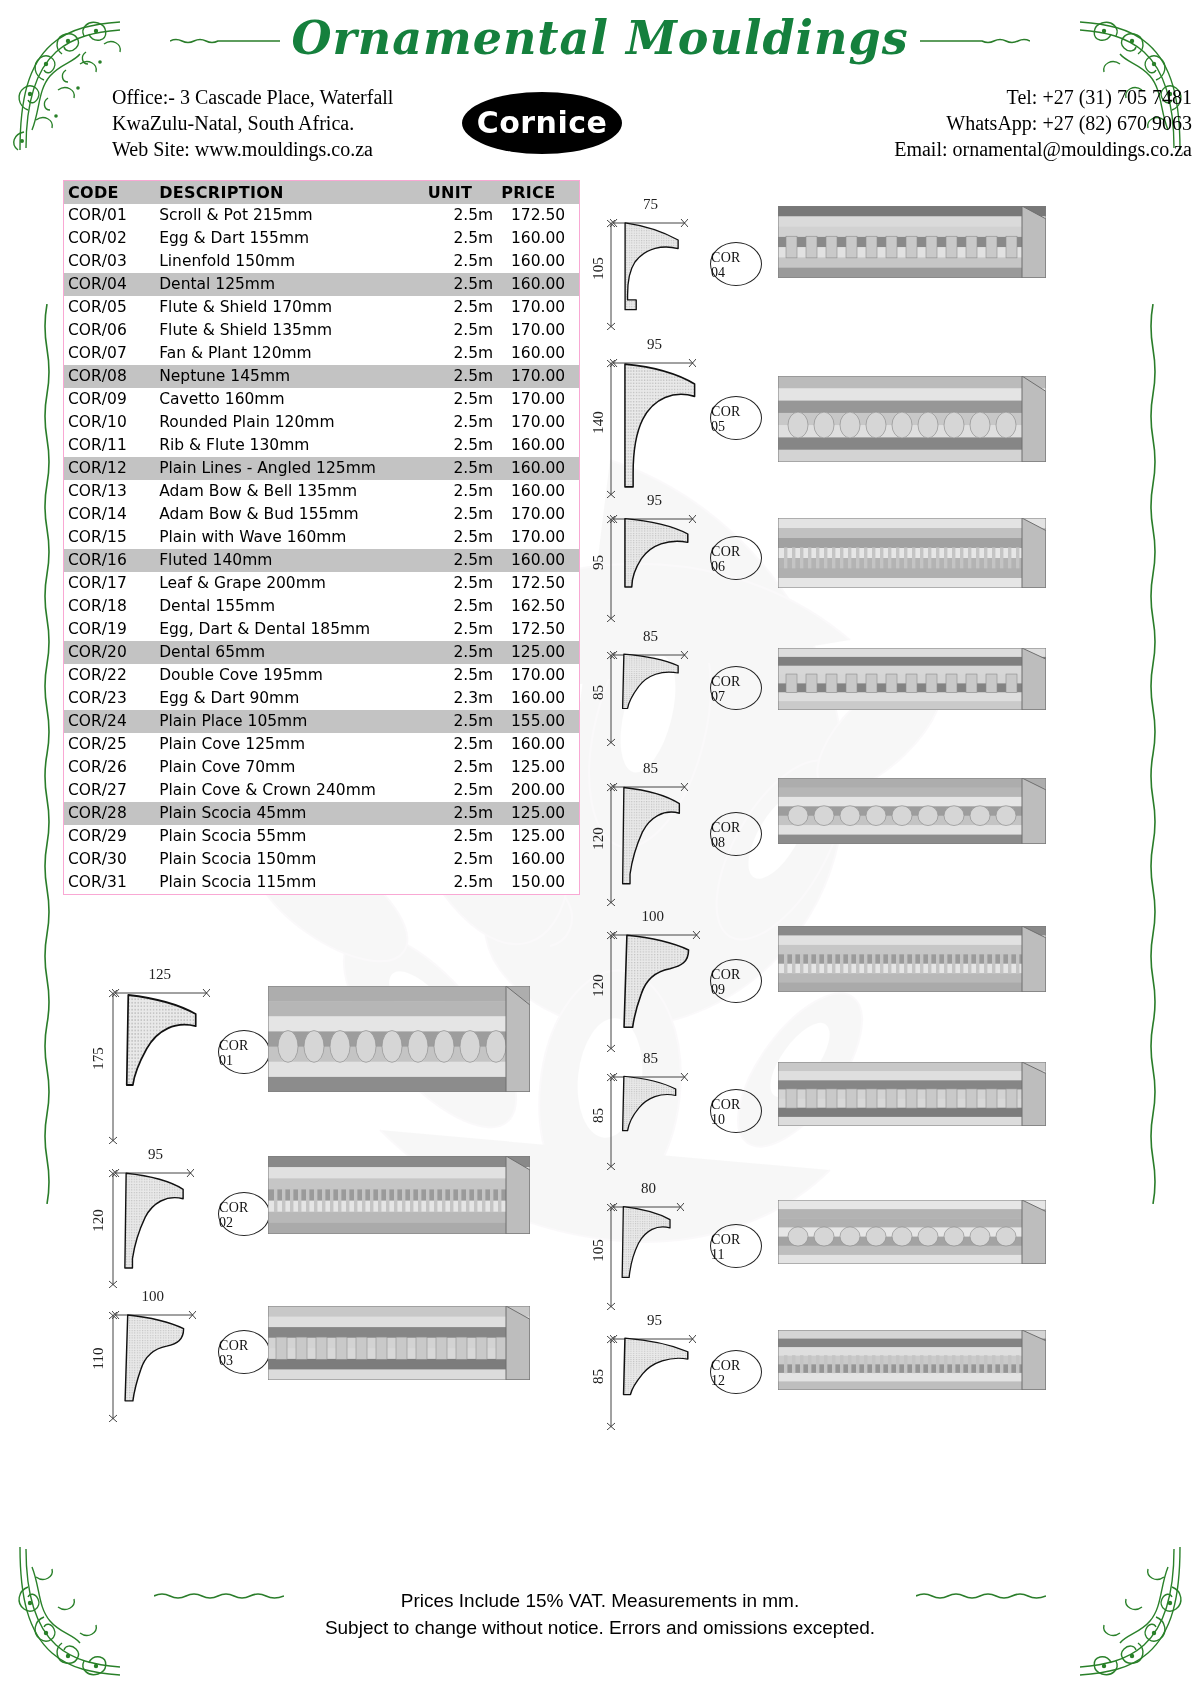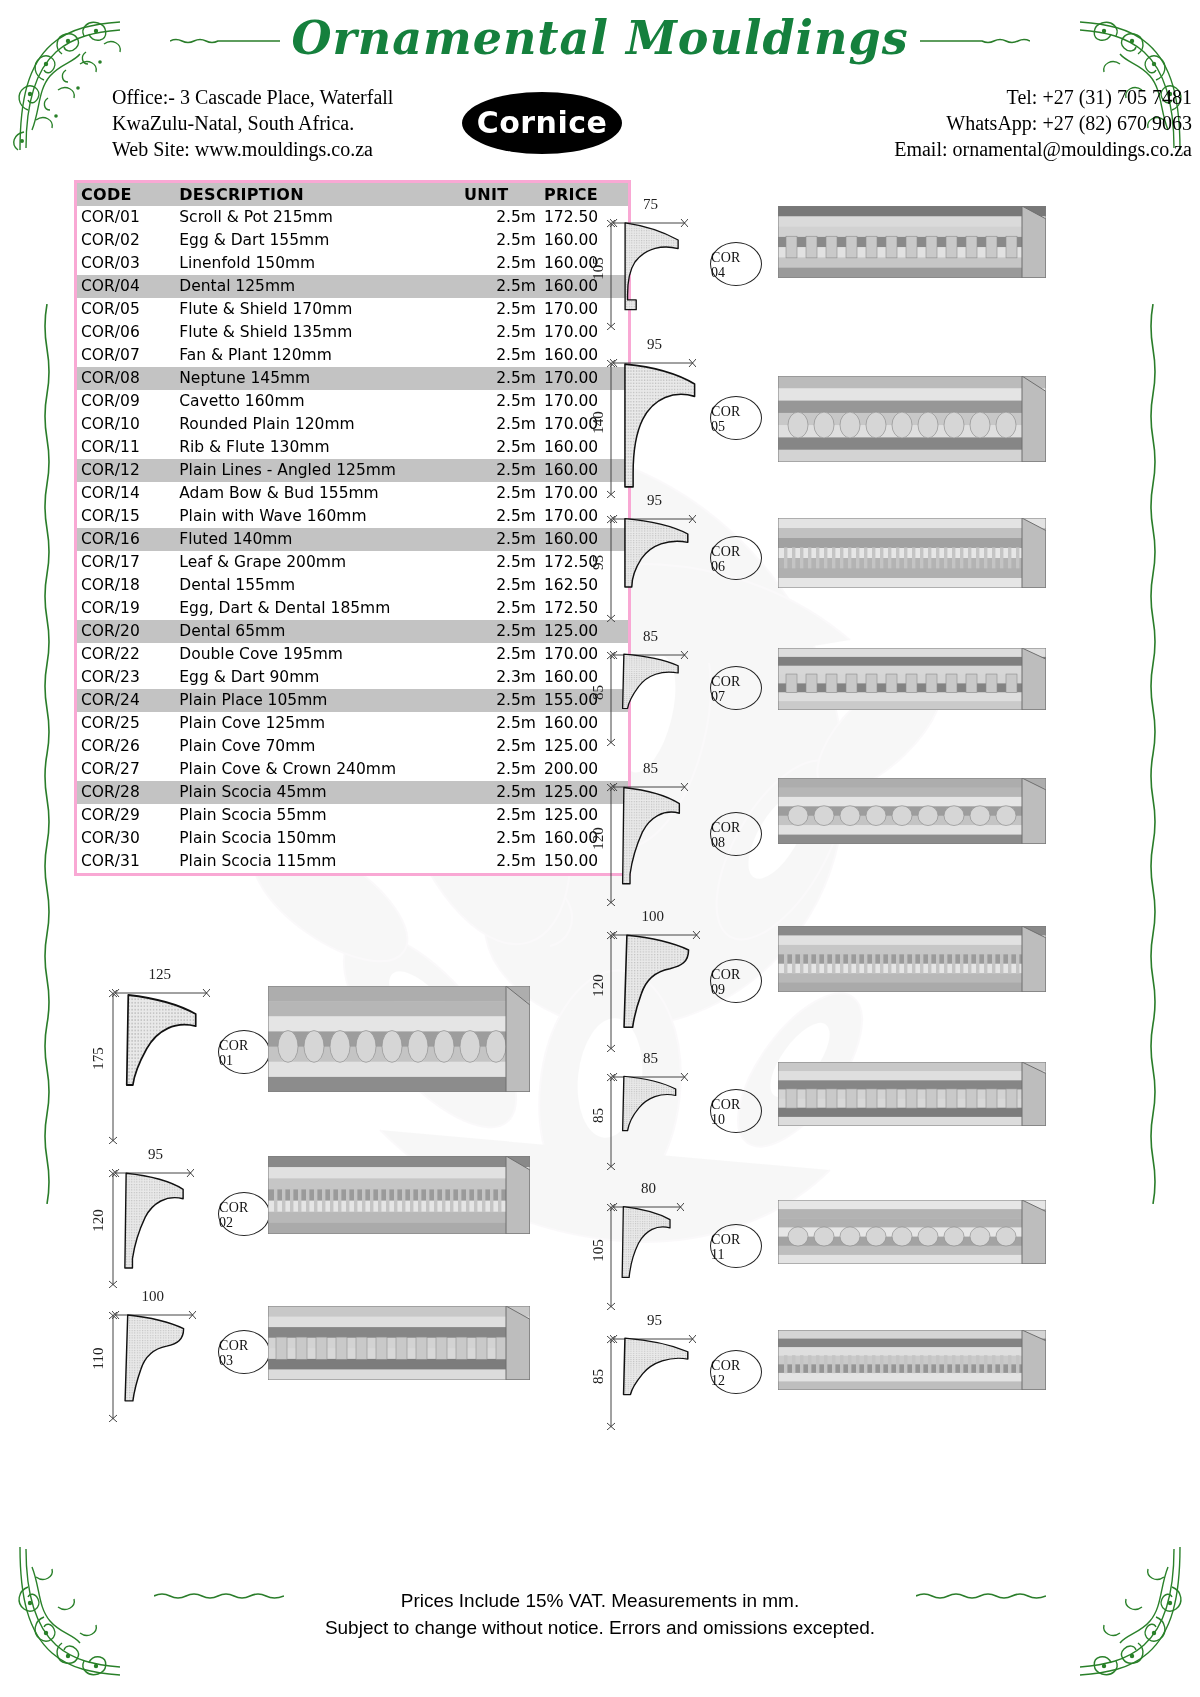--- a/index.html
+++ b/index.html
@@ -108,23 +108,23 @@
     font-family: "DejaVu Sans", sans-serif;
     font-weight: bold;
     font-size: 30px;
     letter-spacing: 0.5px;
   }
 
   
   .price-table-wrap {
     position: absolute;
     top: 180px;
-    left: 74px;
-    width: 557px;
-    border: 3px solid #f9a8d4;
+    left: 63px;
+    width: 517px;
+    border: 1px solid #f9a8d4;
     background: #fff;
     box-sizing: border-box;
   }
   table.price-table {
     border-collapse: collapse;
     width: 100%;
     font-family: "DejaVu Sans", sans-serif;
     font-size: 15.5px;
   }
   table.price-table th {
@@ -139,21 +139,21 @@
   table.price-table td {
     padding: 1px 4px;
     border: none;
     white-space: nowrap;
     line-height: 21px;
   }
   tr.alt td { background: #c3c3c3; }
   .col-code   { width: 86px; padding-left: 4px !important; }
   .col-desc   { width: 270px; padding-left: 6px !important; }
   .col-unit   { width: 70px; text-align: right; }
-  .col-price  { width: 78px; text-align: left; padding-right: 4px !important; }
+  .col-price  { width: 78px; text-align: center; padding-right: 4px !important; }
   th.col-unit { text-align: right; }
   th.col-price{ text-align: right; }
 
   
   .watermark {
     position: absolute;
     top: 430px;
     left: 180px;
     width: 820px;
     height: 850px;
@@ -455,20 +455,26 @@
           </tr>
           <tr>
             <td class="col-code">COR/11</td>
             <td class="col-desc">Rib &amp; Flute 130mm</td>
             <td class="col-unit">2.5m</td>
             <td class="col-price">160.00</td>
           </tr>
           <tr class="alt">
             <td class="col-code">COR/12</td>
             <td class="col-desc">Plain Lines - Angled 125mm</td>
+            <td class="col-unit">2.5m</td>
+            <td class="col-price">160.00</td>
+          </tr>
+          <tr>
+            <td class="col-code">COR/13</td>
+            <td class="col-desc">Adam Bow &amp; Bell 135mm</td>
             <td class="col-unit">2.5m</td>
             <td class="col-price">160.00</td>
           </tr>
           <tr>
             <td class="col-code">COR/14</td>
             <td class="col-desc">Adam Bow &amp; Bud 155mm</td>
             <td class="col-unit">2.5m</td>
             <td class="col-price">170.00</td>
           </tr>
           <tr>

